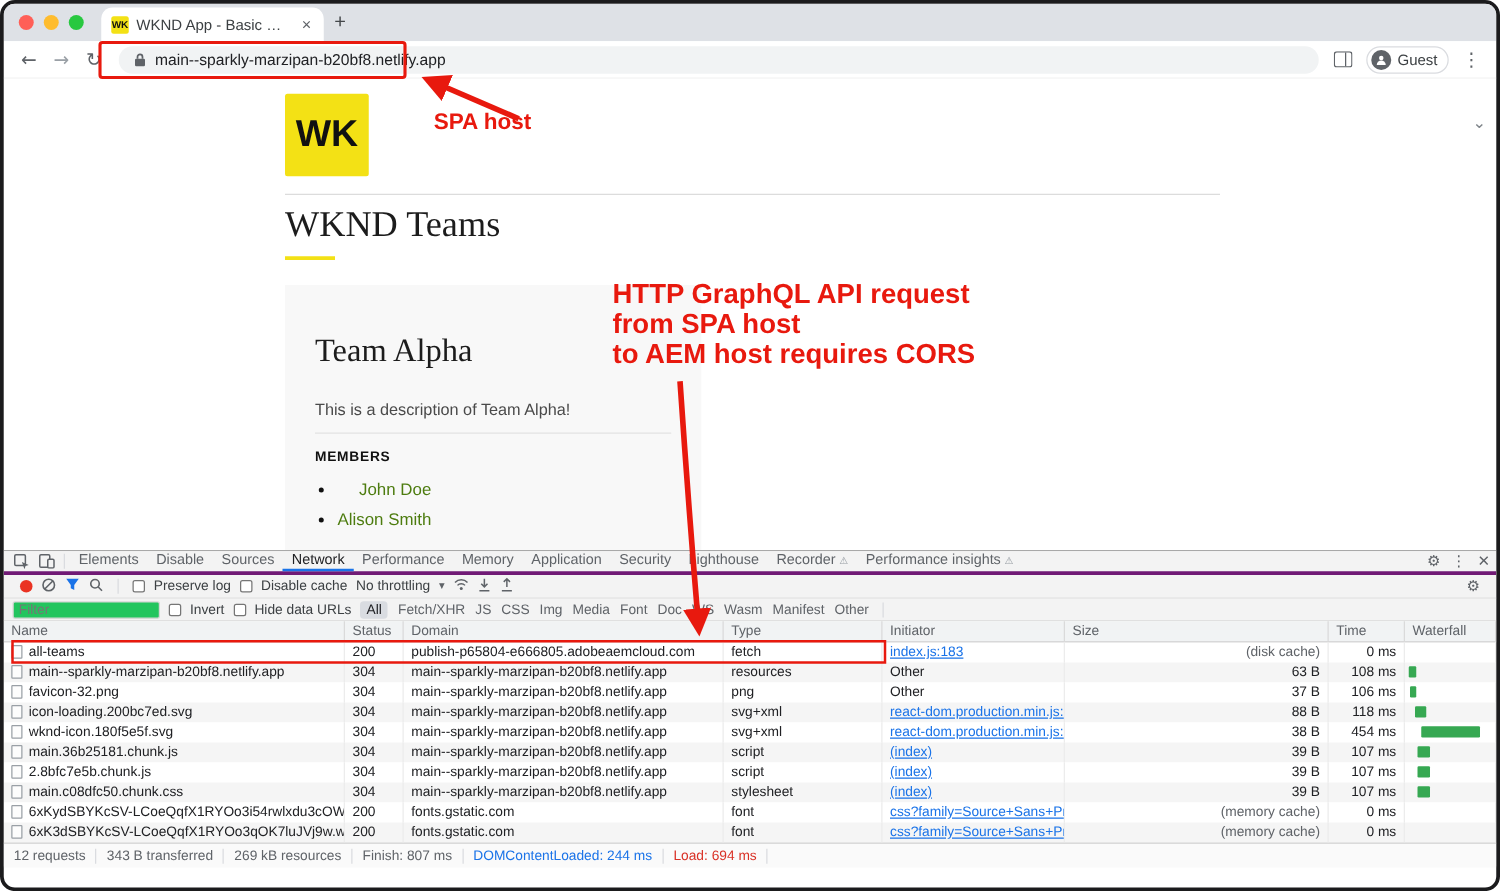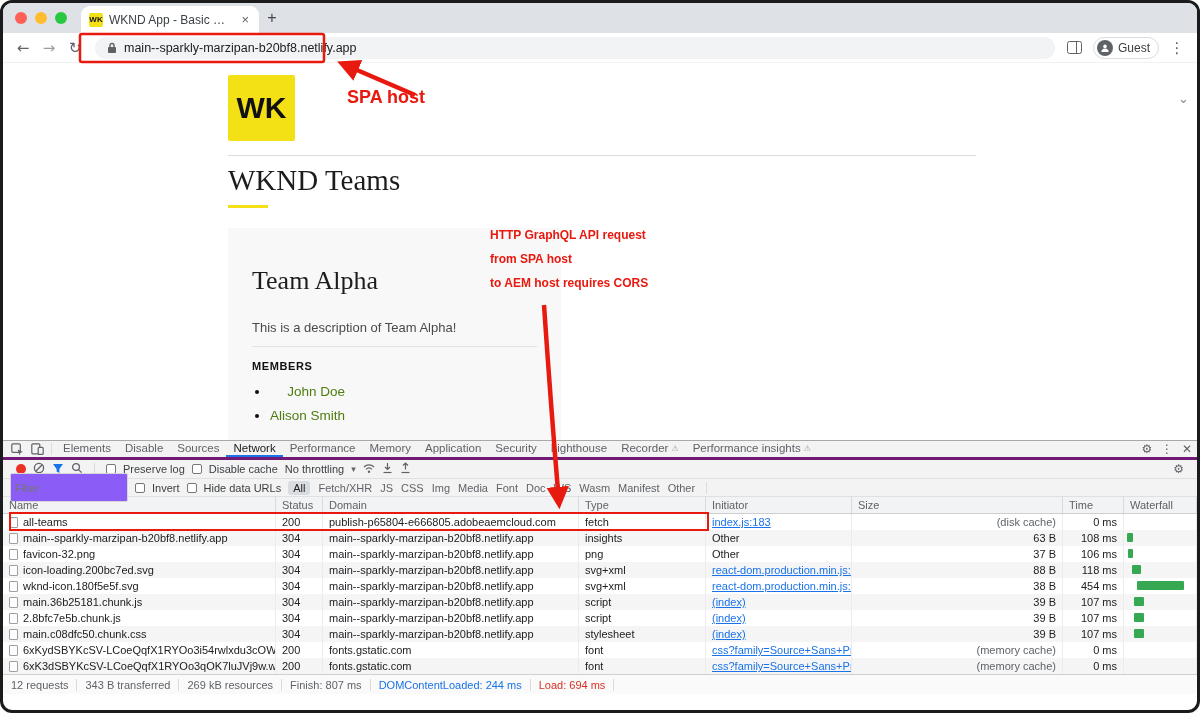--- a/index.html
+++ b/index.html
@@ -47,21 +47,21 @@
   .card-title { position:absolute; left:24px; top:38px; font-family:"Liberation Serif", serif;
     font-size:26px; color:#1c1c1c; }
   .card-desc { position:absolute; left:24px; top:92px; font-size:13px; color:#4a4a4a; }
   .card-divider { position:absolute; left:24px; right:24px; top:118px; height:1px; background:#e2e2e2; }
   .card-members-h { position:absolute; left:24px; top:132px; font-size:11px; font-weight:bold;
     letter-spacing:.6px; color:#111; }
   .member-list { position:absolute; left:42px; top:156px; list-style:disc; }
   .member-list li { font-size:13.5px; margin-bottom:9px; color:#111; }
   .member-list li span { color:#4d7c0f; }
   .cors-note { position:absolute; left:487px; top:160px; color:#e8190e; font-weight:bold;
-    font-size:12px; line-height:24px; }
+    font-size:22px; line-height:24px; }
   .content-chevron { position:absolute; right:8px; top:28px; color:#80868b; font-size:13px;
     font-family:"DejaVu Sans", sans-serif; }
 
   
   .devtools { height:253px; border-top:1px solid #a8a8a8; font-size:11px; color:#202124; background:#fff; }
   .dt-tabs { height:19px; background:#f3f3f3; border-bottom:3px solid #701a75; display:flex;
     align-items:stretch; font-size:11.5px; color:#5f6368; padding-left:4px; }
   .dt-ic { display:flex; align-items:center; justify-content:center; width:20px; color:#5f6368; }
   .dt-tab { display:flex; align-items:center; padding:0 7px; border-bottom:2px solid transparent; white-space:nowrap; }
   .dt-tab.active { color:#202124; border-bottom-color:#1a73e8; }
@@ -73,22 +73,22 @@
   .dt-toolbar { height:19px; background:#f3f3f3; border-bottom:1px solid #e0e0e0; display:flex;
     align-items:center; gap:7px; padding:0 13px; color:#3c4043; }
   .rec-dot { width:10px; height:10px; border-radius:50%; background:#ea3323; }
   .cb { width:10px; height:10px; border:1.2px solid #767676; border-radius:2px; background:#fff; flex:0 0 auto; }
   .tb-label { white-space:nowrap; }
   .caret { font-family:"DejaVu Sans", sans-serif; font-size:9px; color:#5f6368; }
   .gear { font-family:"DejaVu Sans", sans-serif; font-size:12px; color:#5f6368; }
 
   .dt-filter { height:18px; background:#f3f3f3; border-bottom:1px solid #e0e0e0; display:flex;
     align-items:center; gap:7px; padding:0 7px; color:#3c4043; }
-  .filter-input { width:118px; height:29px; font-size:11px; border:1px solid #d6d6d6; border-radius:2px;
-    background:#8b5cf6; padding:0 4px; color:#202124; outline:none; }
+  .filter-input { width:118px; height:14px; font-size:11px; border:1px solid #d6d6d6; border-radius:2px;
+    background:#22c55e; padding:0 4px; color:#202124; outline:none; }
   .pills { display:flex; align-items:center; gap:8px; }
   .pill { color:#5f6368; white-space:nowrap; }
   .pill.active { background:#d9dce1; color:#202124; border-radius:3px; padding:1px 5px; }
   .cb-item { display:flex; align-items:center; gap:4px; white-space:nowrap; }
 
   .dt-header { height:17px; display:flex; background:#f1f3f4; border-bottom:1px solid #cfcfcf; color:#5f6368; }
   .hcell { padding-left:6px; line-height:16px; border-right:1px solid #dadada; overflow:hidden; white-space:nowrap; }
   .c0{width:273px}.c1{width:47px}.c2{width:256px}.c3{width:127px}.c4{width:146px}.c5{width:211px}.c6{width:61px}.c7{flex:1}
   .dt-body { height:160px; overflow:hidden; }
   .req-row { display:flex; height:16px; line-height:16px; background:#fff; }
@@ -348,21 +348,21 @@
           <div class="cell c3">fetch</div>
           <div class="cell c4 cell-initiator"><span class="link">index.js:183</span></div>
           <div class="cell c5 cell-size muted">(disk cache)</div>
           <div class="cell c6 cell-time">0 ms</div>
           <div class="cell c7 cell-wf"></div>
         </div>
         <div class="req-row alt">
           <div class="cell c0 cell-name"><span class="file-icon"></span><span>main--sparkly-marzipan-b20bf8.netlify.app</span></div>
           <div class="cell c1">304</div>
           <div class="cell c2">main--sparkly-marzipan-b20bf8.netlify.app</div>
-          <div class="cell c3">insights</div>
+          <div class="cell c3">resources</div>
           <div class="cell c4 cell-initiator"><span>Other</span></div>
           <div class="cell c5 cell-size">63 B</div>
           <div class="cell c6 cell-time">108 ms</div>
           <div class="cell c7 cell-wf">
             <div class="wf-bar" style="left: 3px; width: 6px; background: rgb(54, 168, 82);"></div>
           </div>
         </div>
         <div class="req-row">
           <div class="cell c0 cell-name"><span class="file-icon"></span><span>favicon-32.png</span></div>
           <div class="cell c1">304</div>

